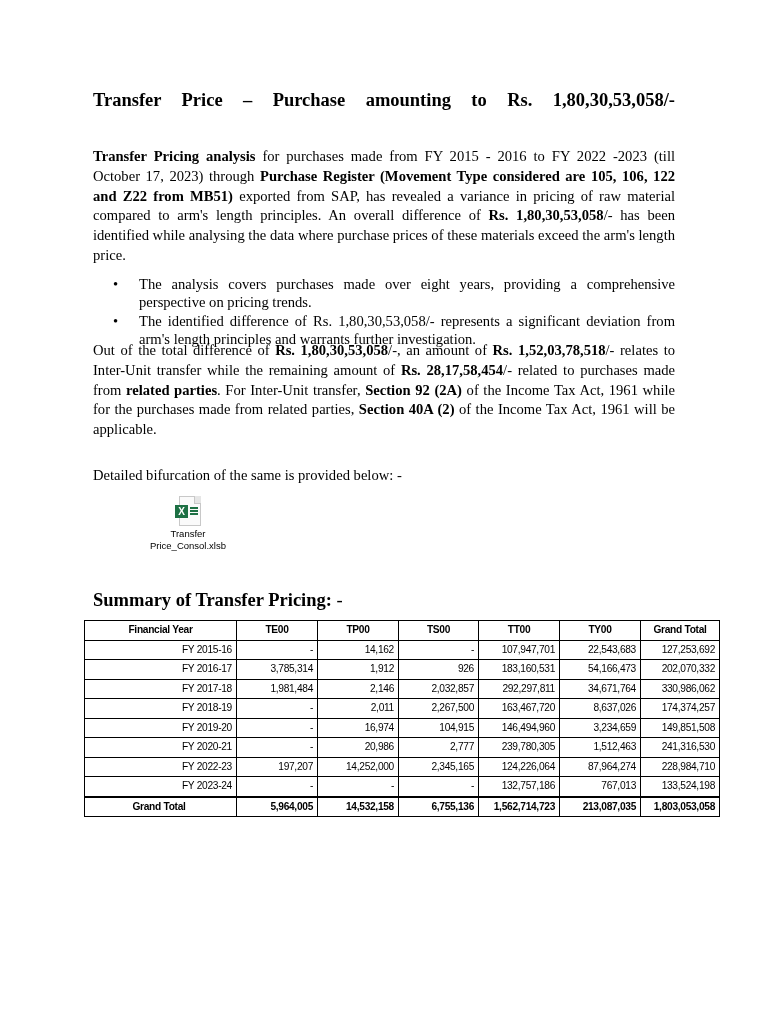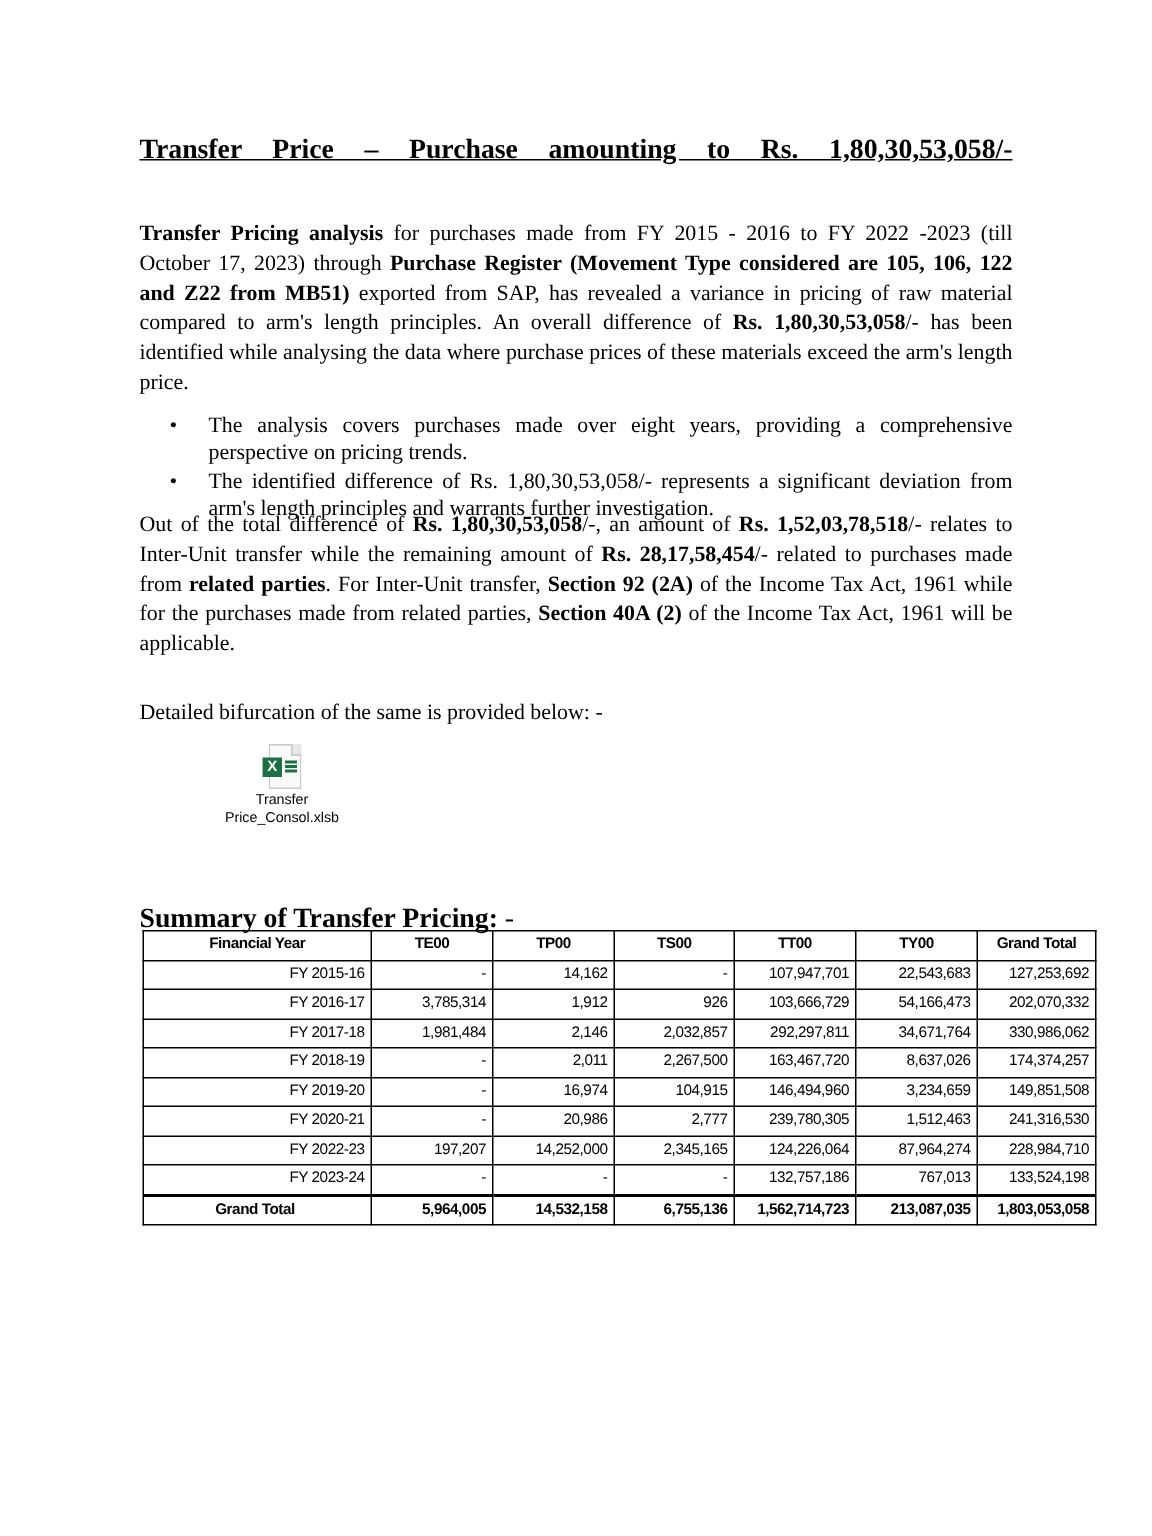--- a/index.html
+++ b/index.html
@@ -1,20 +1,20 @@
 <!DOCTYPE html>
 <html><head>
   <meta charset="utf-8">
   <style>
     html, body { margin: 0; padding: 0; background: #ffffff; }
     body { width: 768px; height: 1024px; position: relative; overflow: hidden; color: #000; }
     .page { position: absolute; left: 93px; top: 0; width: 582px; font-family: "Liberation Serif", "DejaVu Serif", serif; }
     .title {
       position: absolute; top: 88px; left: 0; width: 582px;
-      font-size: 18.5px; font-weight: bold; text-decoration: underline;
+      font-size: 18.5px; font-weight: bold; 
       text-align: justify; text-align-last: justify; white-space: nowrap;
       line-height: 24px;
     }
     .para {
       position: absolute; left: 0; width: 582px;
       font-size: 14.6px; line-height: 19.8px; text-align: justify; margin: 0;
     }
     .p1 { top: 147px; }
     .bullets { position: absolute; left: 0; top: 276px; width: 582px; margin: 0; padding: 0; list-style: none; }
     .bullets li { position: relative; padding-left: 46px; font-size: 14.6px; line-height: 17.5px; text-align: justify; margin-bottom: 2px; }
@@ -39,27 +39,27 @@
     }
     .file-icon .xbadge {
       position: absolute; left: 0; top: 9px; width: 13px; height: 13px; background: #1d7044;
       color: #fff; font-weight: bold; font-size: 10px; line-height: 13px; text-align: center;
       font-family: "Liberation Sans", sans-serif;
     }
     .file-icon .grid { position: absolute; left: 15px; top: 11px; width: 8px; height: 9px; }
     .file-icon .grid i { display: block; height: 1.5px; background: #1d7044; margin-bottom: 1.5px; }
 
     .summary-title {
-      position: absolute; left: 93px; top: 601px; font-family: "Liberation Serif", "DejaVu Serif", serif;
+      position: absolute; left: 93px; top: 588px; font-family: "Liberation Serif", "DejaVu Serif", serif;
       font-size: 18.5px; font-weight: bold; line-height: 24px;
     }
     .summary-title .dash { font-weight: normal; }
 
     table.tp {
-      position: absolute; left: 95px; top: 620px; border-collapse: collapse;
+      position: absolute; left: 84px; top: 620px; border-collapse: collapse;
       font-family: "Liberation Sans", "DejaVu Sans", sans-serif; font-size: 10.2px;
       letter-spacing: -0.3px;
       border: 1.5px solid #000;
     }
     table.tp th, table.tp td {
       border: 1px solid #000; height: 18.5px; padding: 0 4px; white-space: nowrap; line-height: 18px;
     }
     table.tp th { font-weight: bold; text-align: center; }
     table.tp td { text-align: right; }
     table.tp td.fy { text-align: right; padding-left: 1px; }
@@ -131,21 +131,21 @@
         <td>-</td>
         <td>107,947,701</td>
         <td>22,543,683</td>
         <td>127,253,692</td>
       </tr>
       <tr>
         <td class="fy">FY 2016-17</td>
         <td>3,785,314</td>
         <td>1,912</td>
         <td>926</td>
-        <td>103,666,729</td>
+        <td>183,160,531</td>
         <td>54,166,473</td>
         <td>202,070,332</td>
       </tr>
       <tr>
         <td class="fy">FY 2017-18</td>
         <td>1,981,484</td>
         <td>2,146</td>
         <td>2,032,857</td>
         <td>292,297,811</td>
         <td>34,671,764</td>

